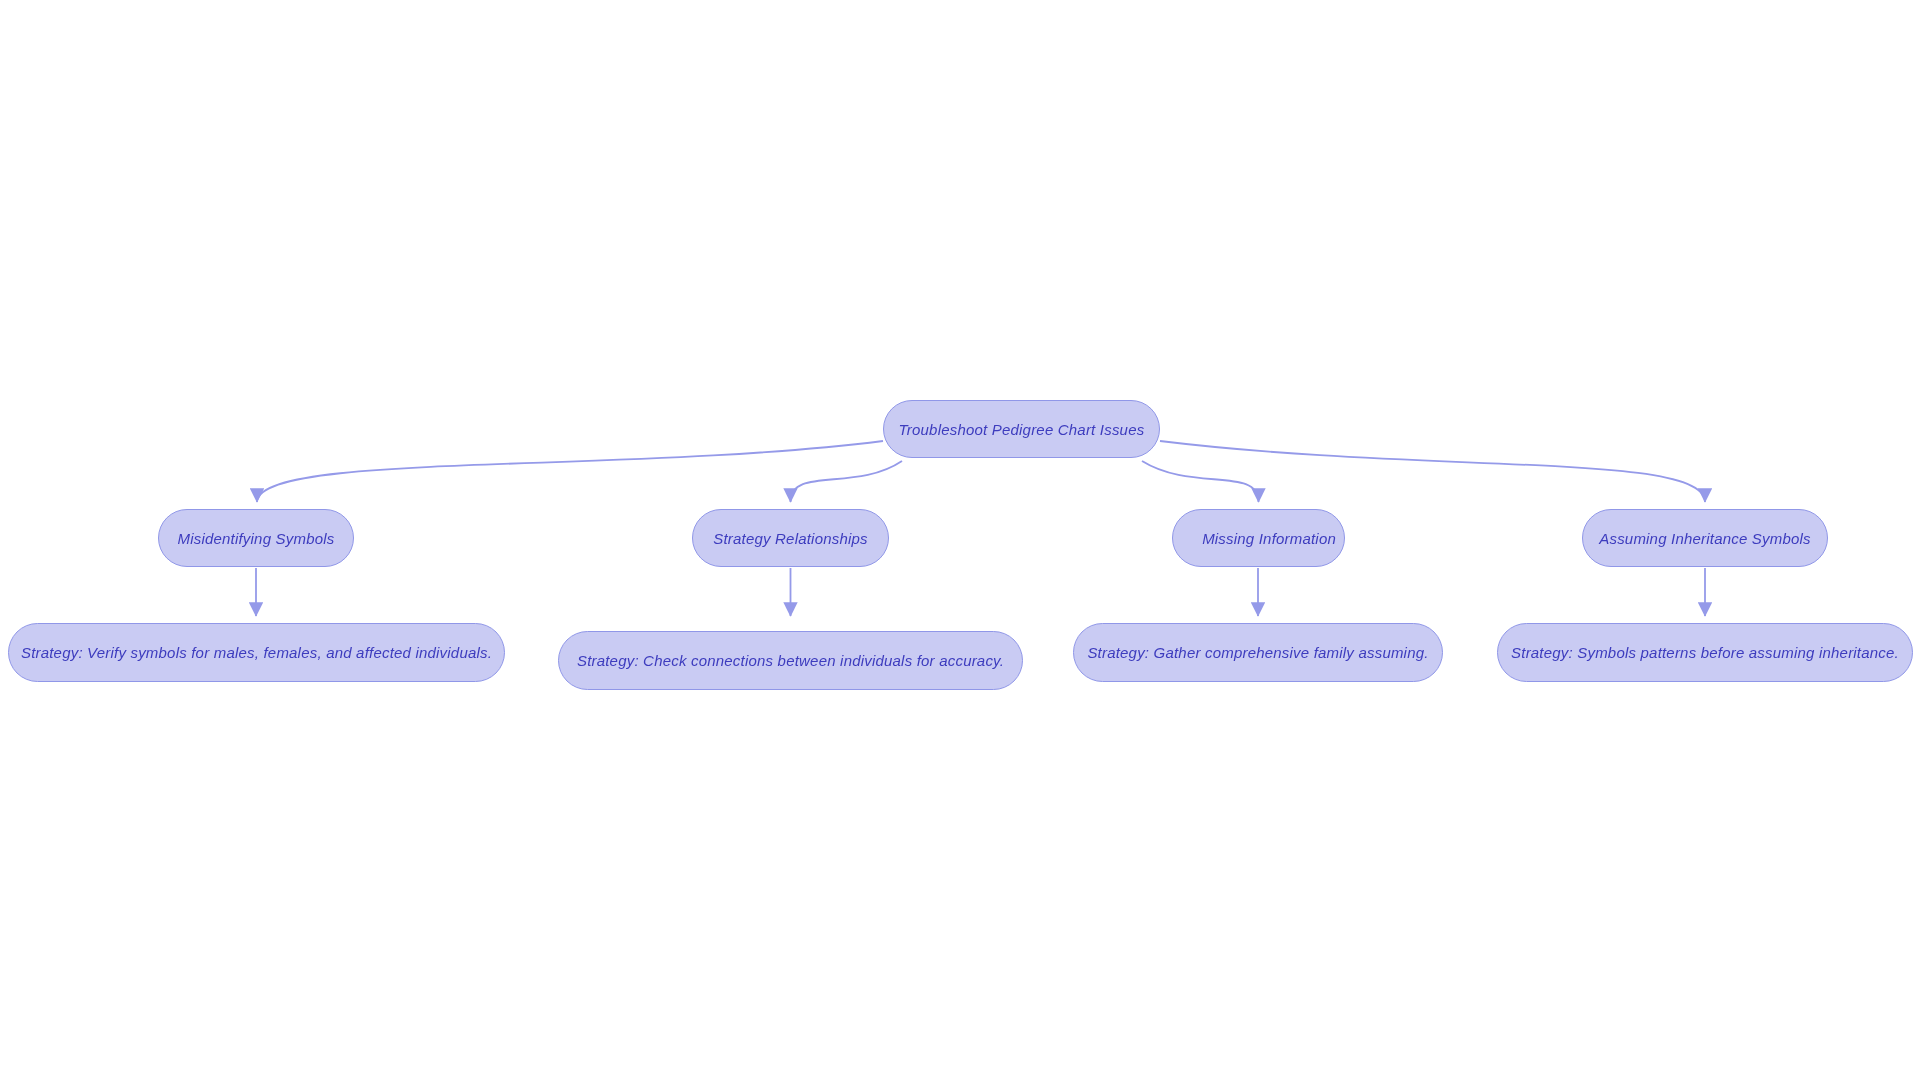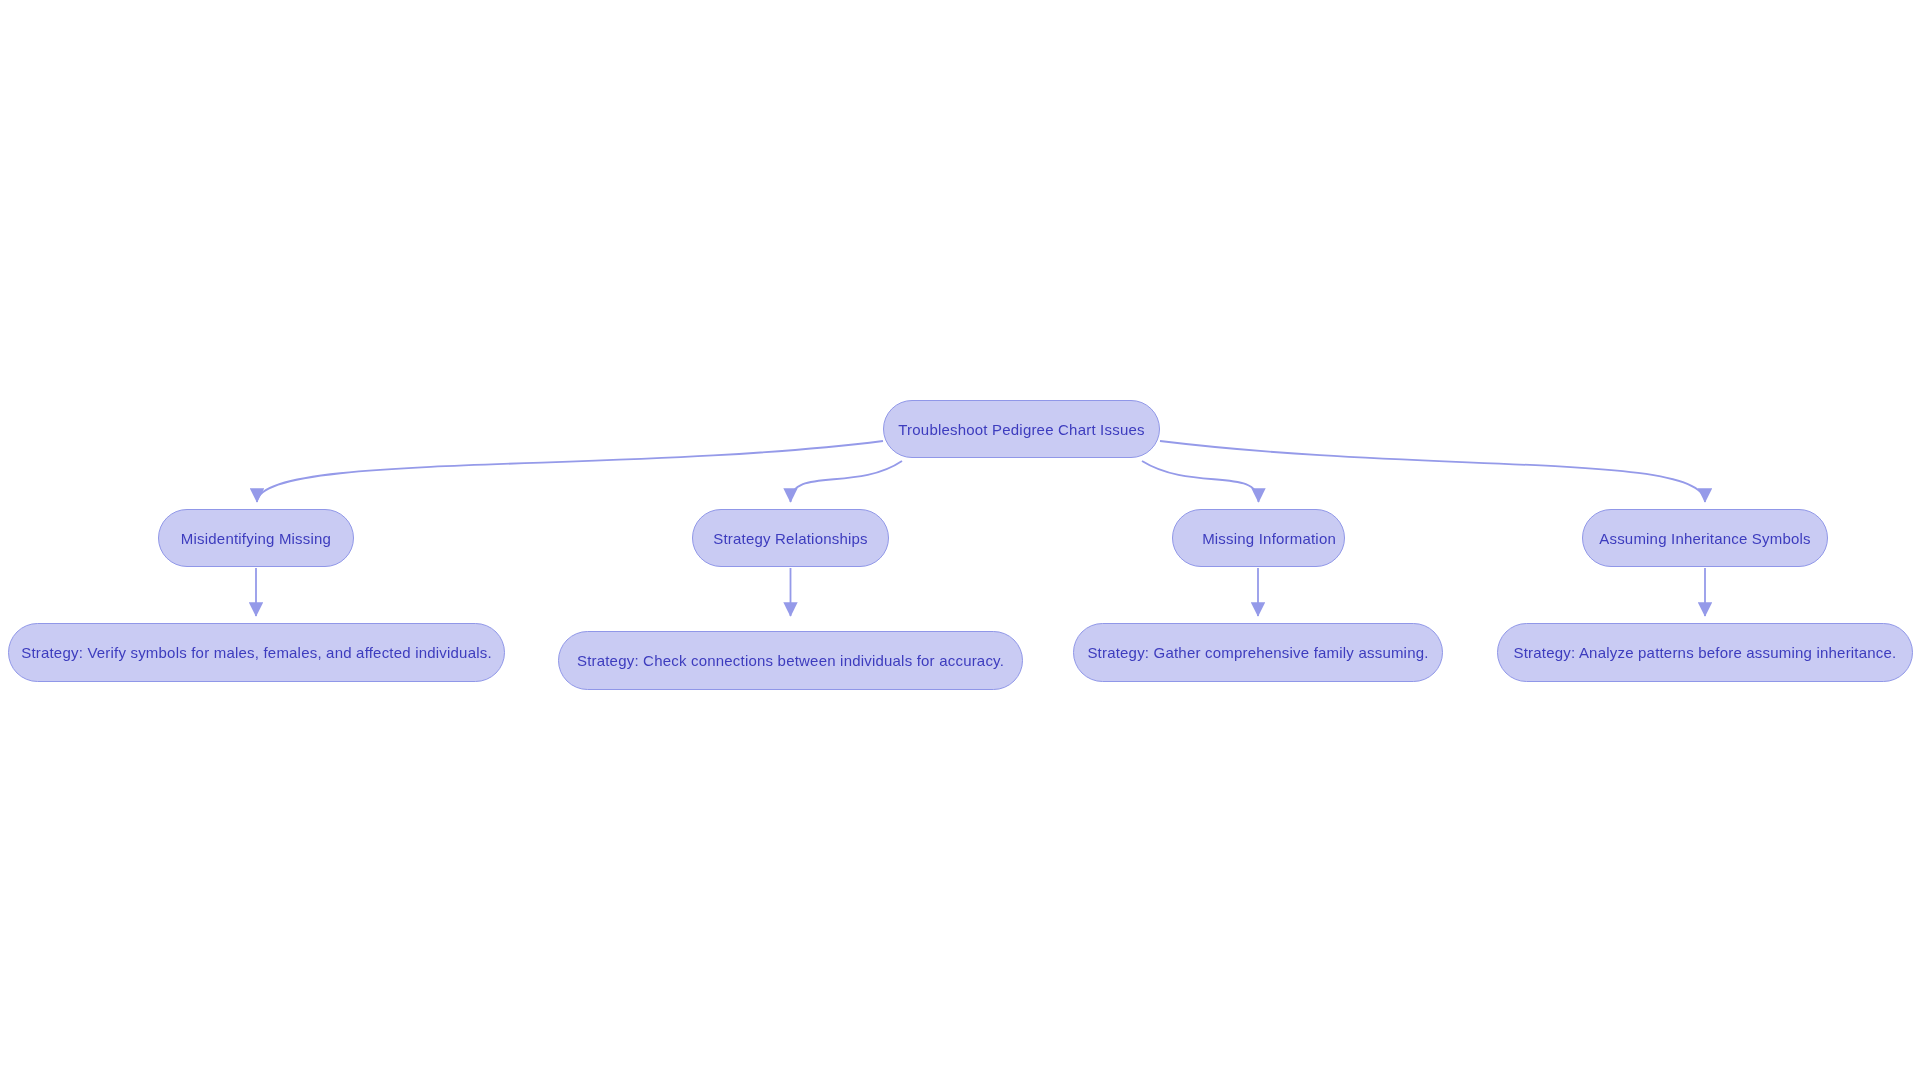--- a/index.html
+++ b/index.html
@@ -7,20 +7,21 @@
     padding: 0;
     background: #ffffff;
   }
   .canvas {
     position: relative;
     width: 1920px;
     height: 1083px;
     overflow: hidden;
     font-family: "Liberation Sans", sans-serif;
     background: #ffffff;
+    font-style: italic;
   }
   svg.edges-layer {
     position: absolute;
     left: 0;
     top: 0;
     width: 1920px;
     height: 1083px;
     pointer-events: none;
   }
   .node {
@@ -66,37 +67,37 @@
         <path d="M 790.5 568 L 790.5 616" class="edge" marker-end="url(#arrowhead)"></path>
         <path d="M 1258 568 L 1258 616" class="edge" marker-end="url(#arrowhead)"></path>
         <path d="M 1705 568 L 1705 616" class="edge" marker-end="url(#arrowhead)"></path>
       </g>
   </svg>
   <div id="node-layer">
       <div class="node" style="left: 883px; top: 400px; width: 277px; height: 58px;">
         <span class="node-label">Troubleshoot Pedigree Chart Issues</span>
       </div>
       <div class="node" style="left: 158px; top: 509px; width: 196px; height: 58px;">
-        <span class="node-label">Misidentifying Missing</span>
+        <span class="node-label">Misidentifying Symbols</span>
       </div>
       <div class="node" style="left: 692px; top: 509px; width: 197px; height: 58px;">
         <span class="node-label">Strategy Relationships</span>
       </div>
       <div class="node" style="left: 1172px; top: 509px; width: 173px; height: 58px; justify-content: flex-end;">
         <span class="node-label">Missing Information</span>
       </div>
       <div class="node" style="left: 1582px; top: 509px; width: 246px; height: 58px;">
         <span class="node-label">Assuming Inheritance Symbols</span>
       </div>
       <div class="node" style="left: 8px; top: 623px; width: 497px; height: 59px;">
         <span class="node-label">Strategy: Verify symbols for males, females, and affected individuals.</span>
       </div>
       <div class="node" style="left: 558px; top: 631px; width: 465px; height: 59px;">
         <span class="node-label">Strategy: Check connections between individuals for accuracy.</span>
       </div>
       <div class="node" style="left: 1073px; top: 623px; width: 370px; height: 59px;">
         <span class="node-label">Strategy: Gather comprehensive family assuming.</span>
       </div>
       <div class="node" style="left: 1497px; top: 623px; width: 416px; height: 59px;">
-        <span class="node-label">Strategy: Analyze patterns before assuming inheritance.</span>
+        <span class="node-label">Strategy: Symbols patterns before assuming inheritance.</span>
       </div>
     </div>
 </div>
 
 </body></html>

